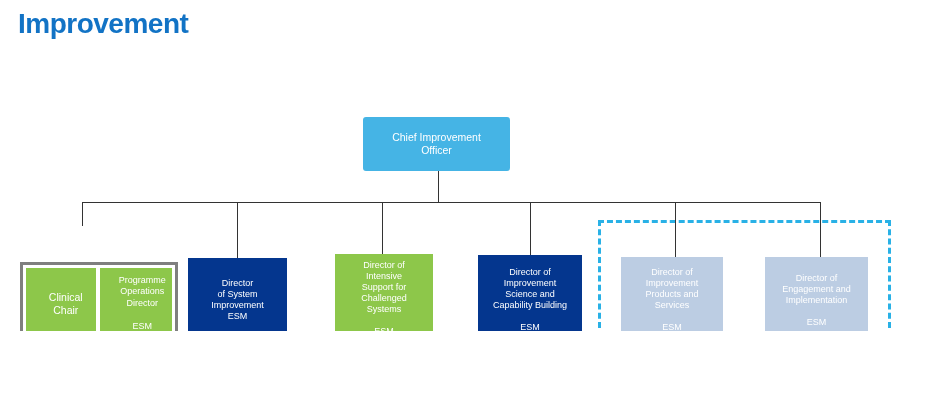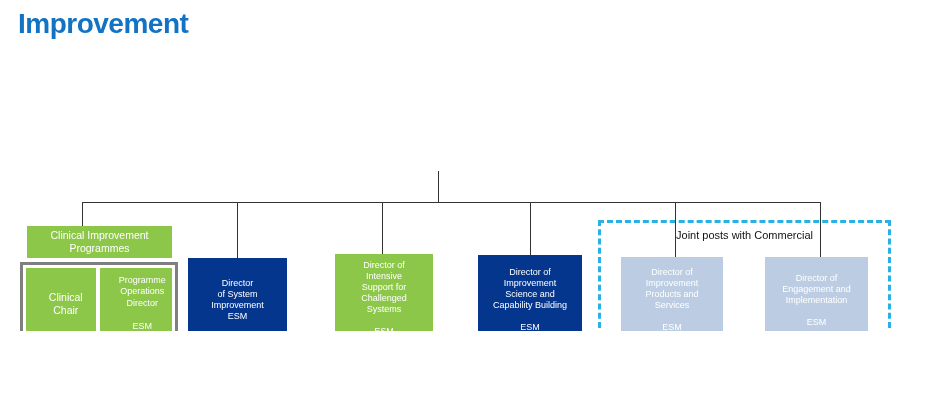--- a/index.html
+++ b/index.html
@@ -69,34 +69,33 @@
 </style>
 </head>
 <body>
 
 <div class="canvas">
 
   <div class="page-title">Improvement</div>
 
 
   <div class="joint-group"></div>
-  <div class="joint-label">Joint posts with Commercial</div>
 
   <div class="line" style="left:438px; top:171px; width:1px; height:32px;"></div>
   <div class="line" style="left:82px;  top:202px; width:739px; height:1px;"></div>
   <div class="line" style="left:82px;  top:202px; width:1px; height:24px;"></div>
   <div class="line" style="left:237px; top:202px; width:1px; height:56px;"></div>
   <div class="line" style="left:382px; top:202px; width:1px; height:52px;"></div>
   <div class="line" style="left:530px; top:202px; width:1px; height:53px;"></div>
   <div class="line" style="left:675px; top:202px; width:1px; height:55px;"></div>
   <div class="line" style="left:820px; top:202px; width:1px; height:55px;"></div>
 
+  <div class="node root-node">Chief Improvement
+Officer</div>
 
-  <div class="node cip-header">Clinical Improvement
-Programmes</div>
   <div class="chair-container">
     <div class="chair-box chair">Clinical
 Chair</div>
     <div class="chair-box pod">Programme
 Operations
 Director
 
 ESM</div>
   </div>
 

